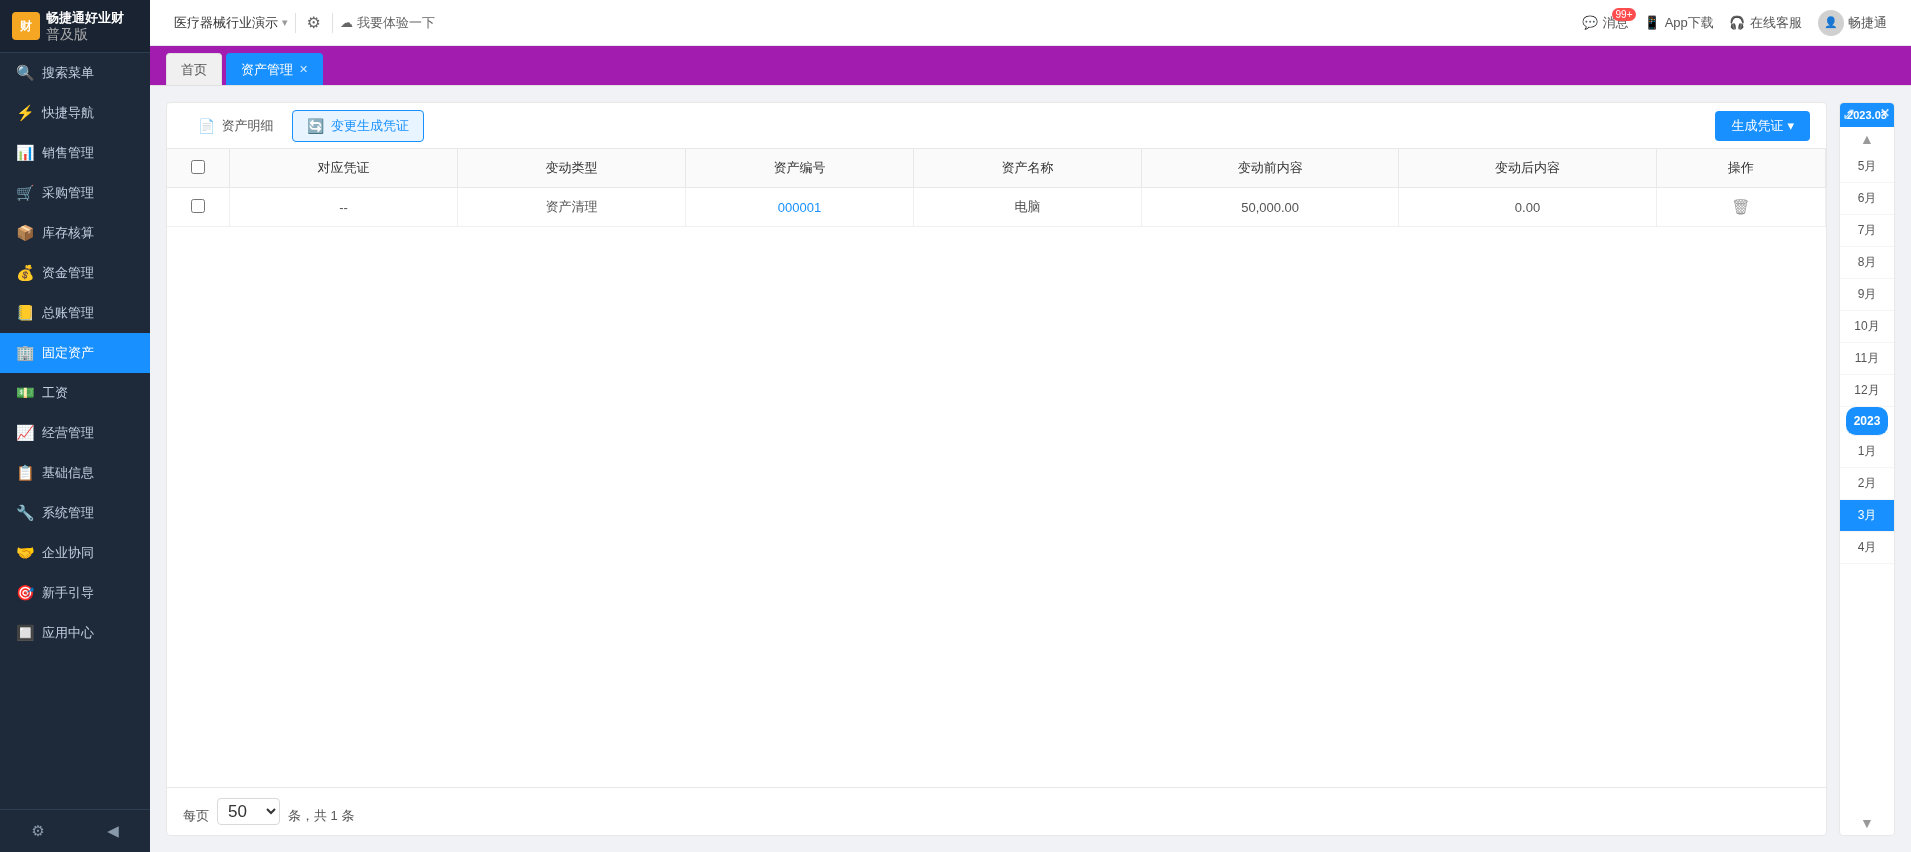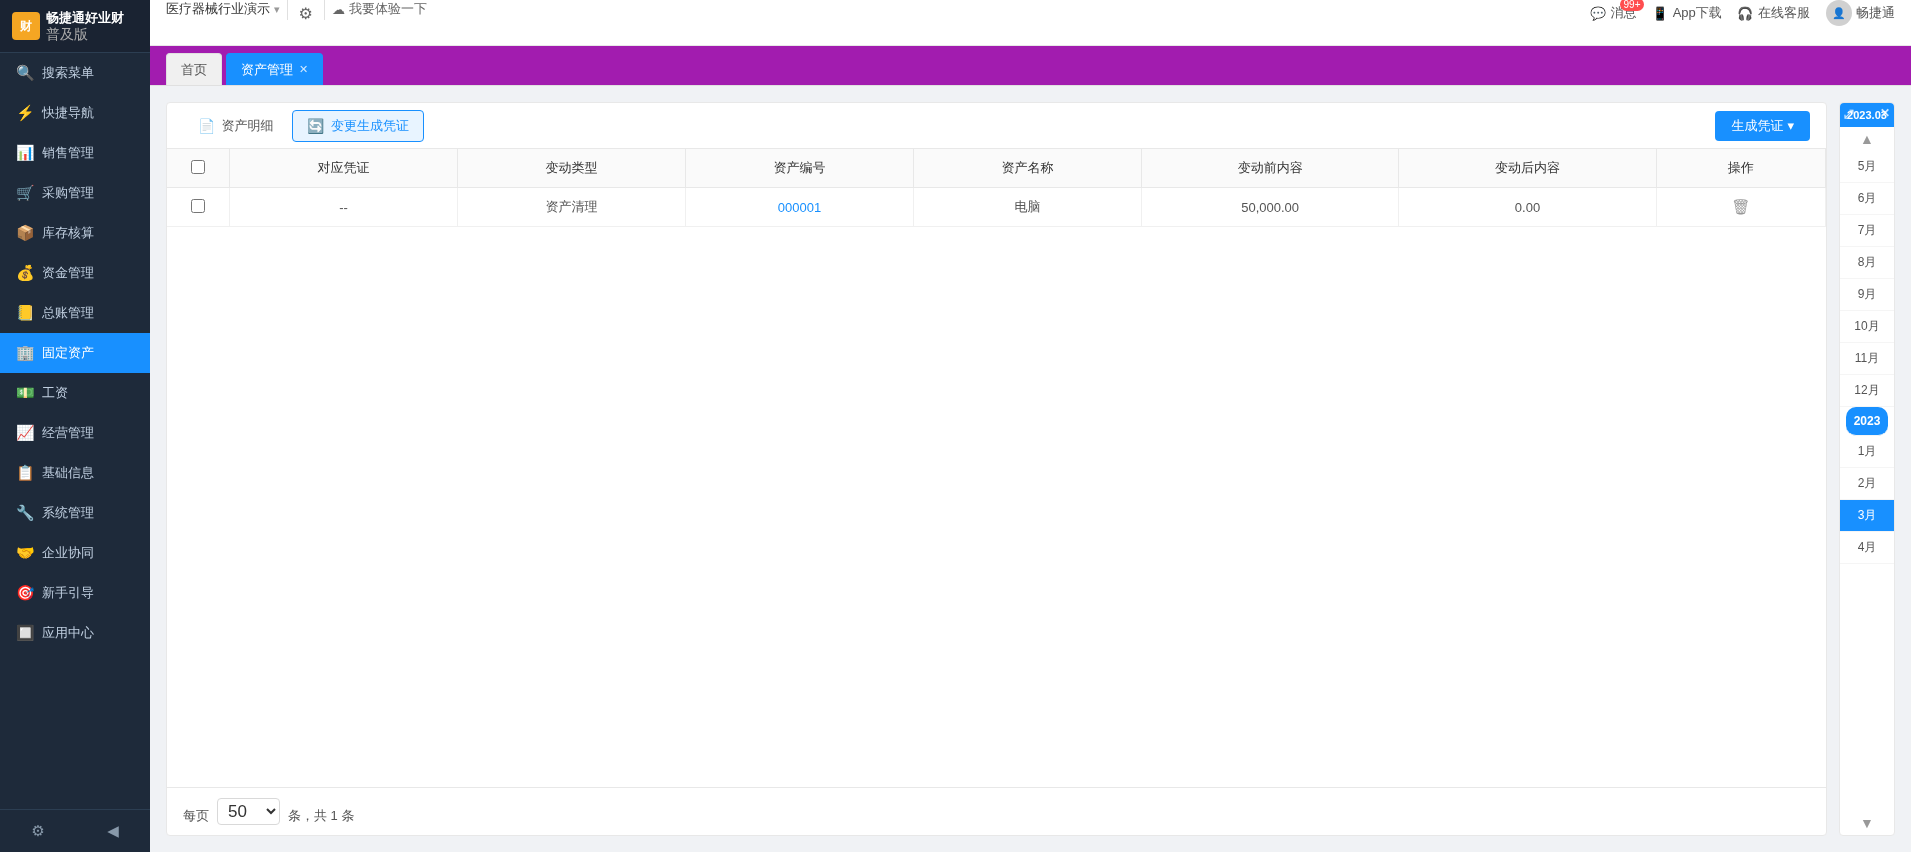--- a/index.html
+++ b/index.html
@@ -69,22 +69,22 @@
       display: flex;
       flex-direction: column;
       overflow: hidden;
     }
 
     
     .topbar {
       background: #fff;
       height: 46px;
       display: flex;
-      align-items: flex-start;
-      padding: 0 16px;
+      align-items: center;
+      padding: 0 24px;
       border-bottom: 1px solid #e8e8e8;
       gap: 3px;
       flex-shrink: 0;
     }
     .topbar-company {
       display: flex;
       align-items: center;
       gap: 4px;
       font-size: 13px;
       color: #333;

